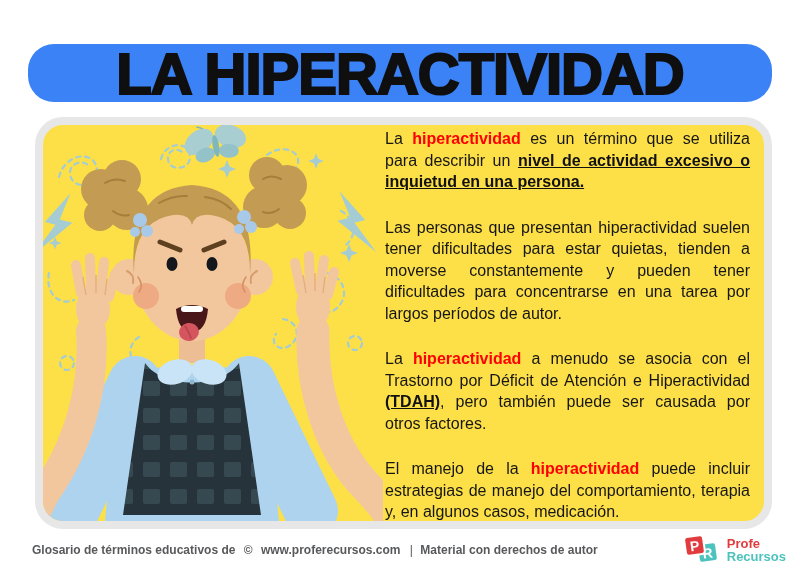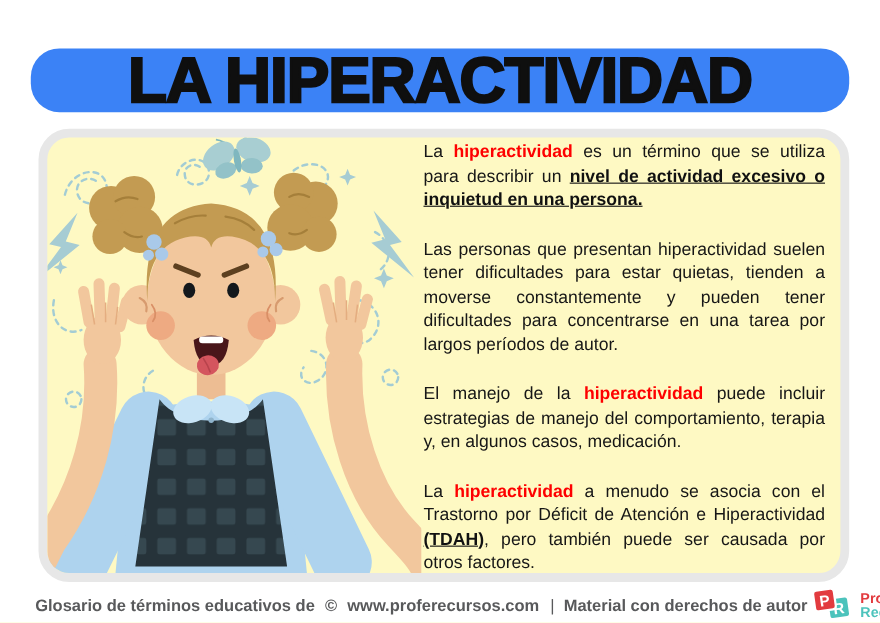--- a/index.html
+++ b/index.html
@@ -14,40 +14,40 @@
     background:#3b82f6; border-radius:26px;
     display:flex; align-items:center; justify-content:center;margin-top:24px;
   }
   .title-strip h1 {
     margin:0; font-size:58px; font-weight:900; letter-spacing:-1px;
     color:#0f0f0f; -webkit-text-stroke:2.2px #0f0f0f; white-space:nowrap;
   }
   
   .content-box {
     position:absolute; left:35px; top:117px; width:737px; height:412px;
-    border:8px solid #e7e7e7; border-radius:28px; background:#fef9c3;
+    border:8px solid #e7e7e7; border-radius:28px; background:#fde047;
     display:flex; overflow:hidden;
   }
   .illustration { width:340px; flex:none; position:relative; }
   .illustration svg { display:block; }
   .text-column { flex:1; padding:3px 14px 0 2px; }
   p.para {
     margin:0 0 24px 0; font-size:16px; line-height:21.5px;
     text-align:justify; color:#161616;
   }
   p.para:last-child { margin-bottom:0; }
   p.para .red { color:#fe0000; font-weight:bold; }
   p.para .u { font-weight:bold; text-decoration:underline; color:#111; }
   
   .footer {
     position:absolute; left:0; top:534px; width:800px; height:32px;
     display:flex; align-items:center; justify-content:space-between;
     padding:0 14px 0 32px;
   }
-  .footer-text { font-weight:bold; font-size:15px; color:#58595b; white-space:nowrap; }
+  .footer-text { font-weight:bold; font-size:12px; color:#58595b; white-space:nowrap; }
   .footer-text span { margin-right:5px; }
   .footer-text .sep { color:#58595b; font-weight:normal; margin:0 4px 0 1px; }
   .logo { display:flex; align-items:center; gap:7px; cursor:pointer; }
   .logo-squares { position:relative; width:36px; height:32px; }
   .sq {
     position:absolute; width:21px; height:21px; border-radius:4px;
     color:#fff; font-weight:900; font-size:14px;
     display:flex; align-items:center; justify-content:center;
     border:2px solid #fff;
   }
@@ -216,22 +216,22 @@
           <path d="M142,201 q4,6 6,12" stroke="#b8434c" stroke-width="1.5" fill="none" stroke-linecap="round"></path>
         </g>
       </g>
     </svg>
   </div>
 
   <div class="text-column">
 
   <p class="para"><span>La </span><span class="red">hiperactividad</span><span> es un término que se utiliza para describir un </span><span class="u">nivel de actividad excesivo o inquietud en una persona.</span></p>
       <p class="para"><span>Las personas que presentan hiperactividad suelen tener dificultades para estar quietas, tienden a moverse constantemente y pueden tener dificultades para concentrarse en una tarea por largos períodos de autor.</span></p>
+      <p class="para"><span>La </span><span class="red">hiperactividad</span><span> a menudo se asocia con el Trastorno por Déficit de Atención e Hiperactividad </span><span class="u">(TDAH)</span><span>, pero también puede ser causada por otros factores.</span></p>
       <p class="para"><span>El manejo de la </span><span class="red">hiperactividad</span><span> puede incluir estrategias de manejo del comportamiento, terapia y, en algunos casos, medicación.</span></p>
-      <p class="para"><span>La </span><span class="red">hiperactividad</span><span> a menudo se asocia con el Trastorno por Déficit de Atención e Hiperactividad </span><span class="u">(TDAH)</span><span>, pero también puede ser causada por otros factores.</span></p>
     </div>
 </div>
 
 <div class="footer">
   <div class="footer-text">
     <span>Glosario de términos educativos de</span>
     <span>©</span>
     <span>www.proferecursos.com</span>
     <span class="sep">|</span>
     <span>Material con derechos de autor</span>

